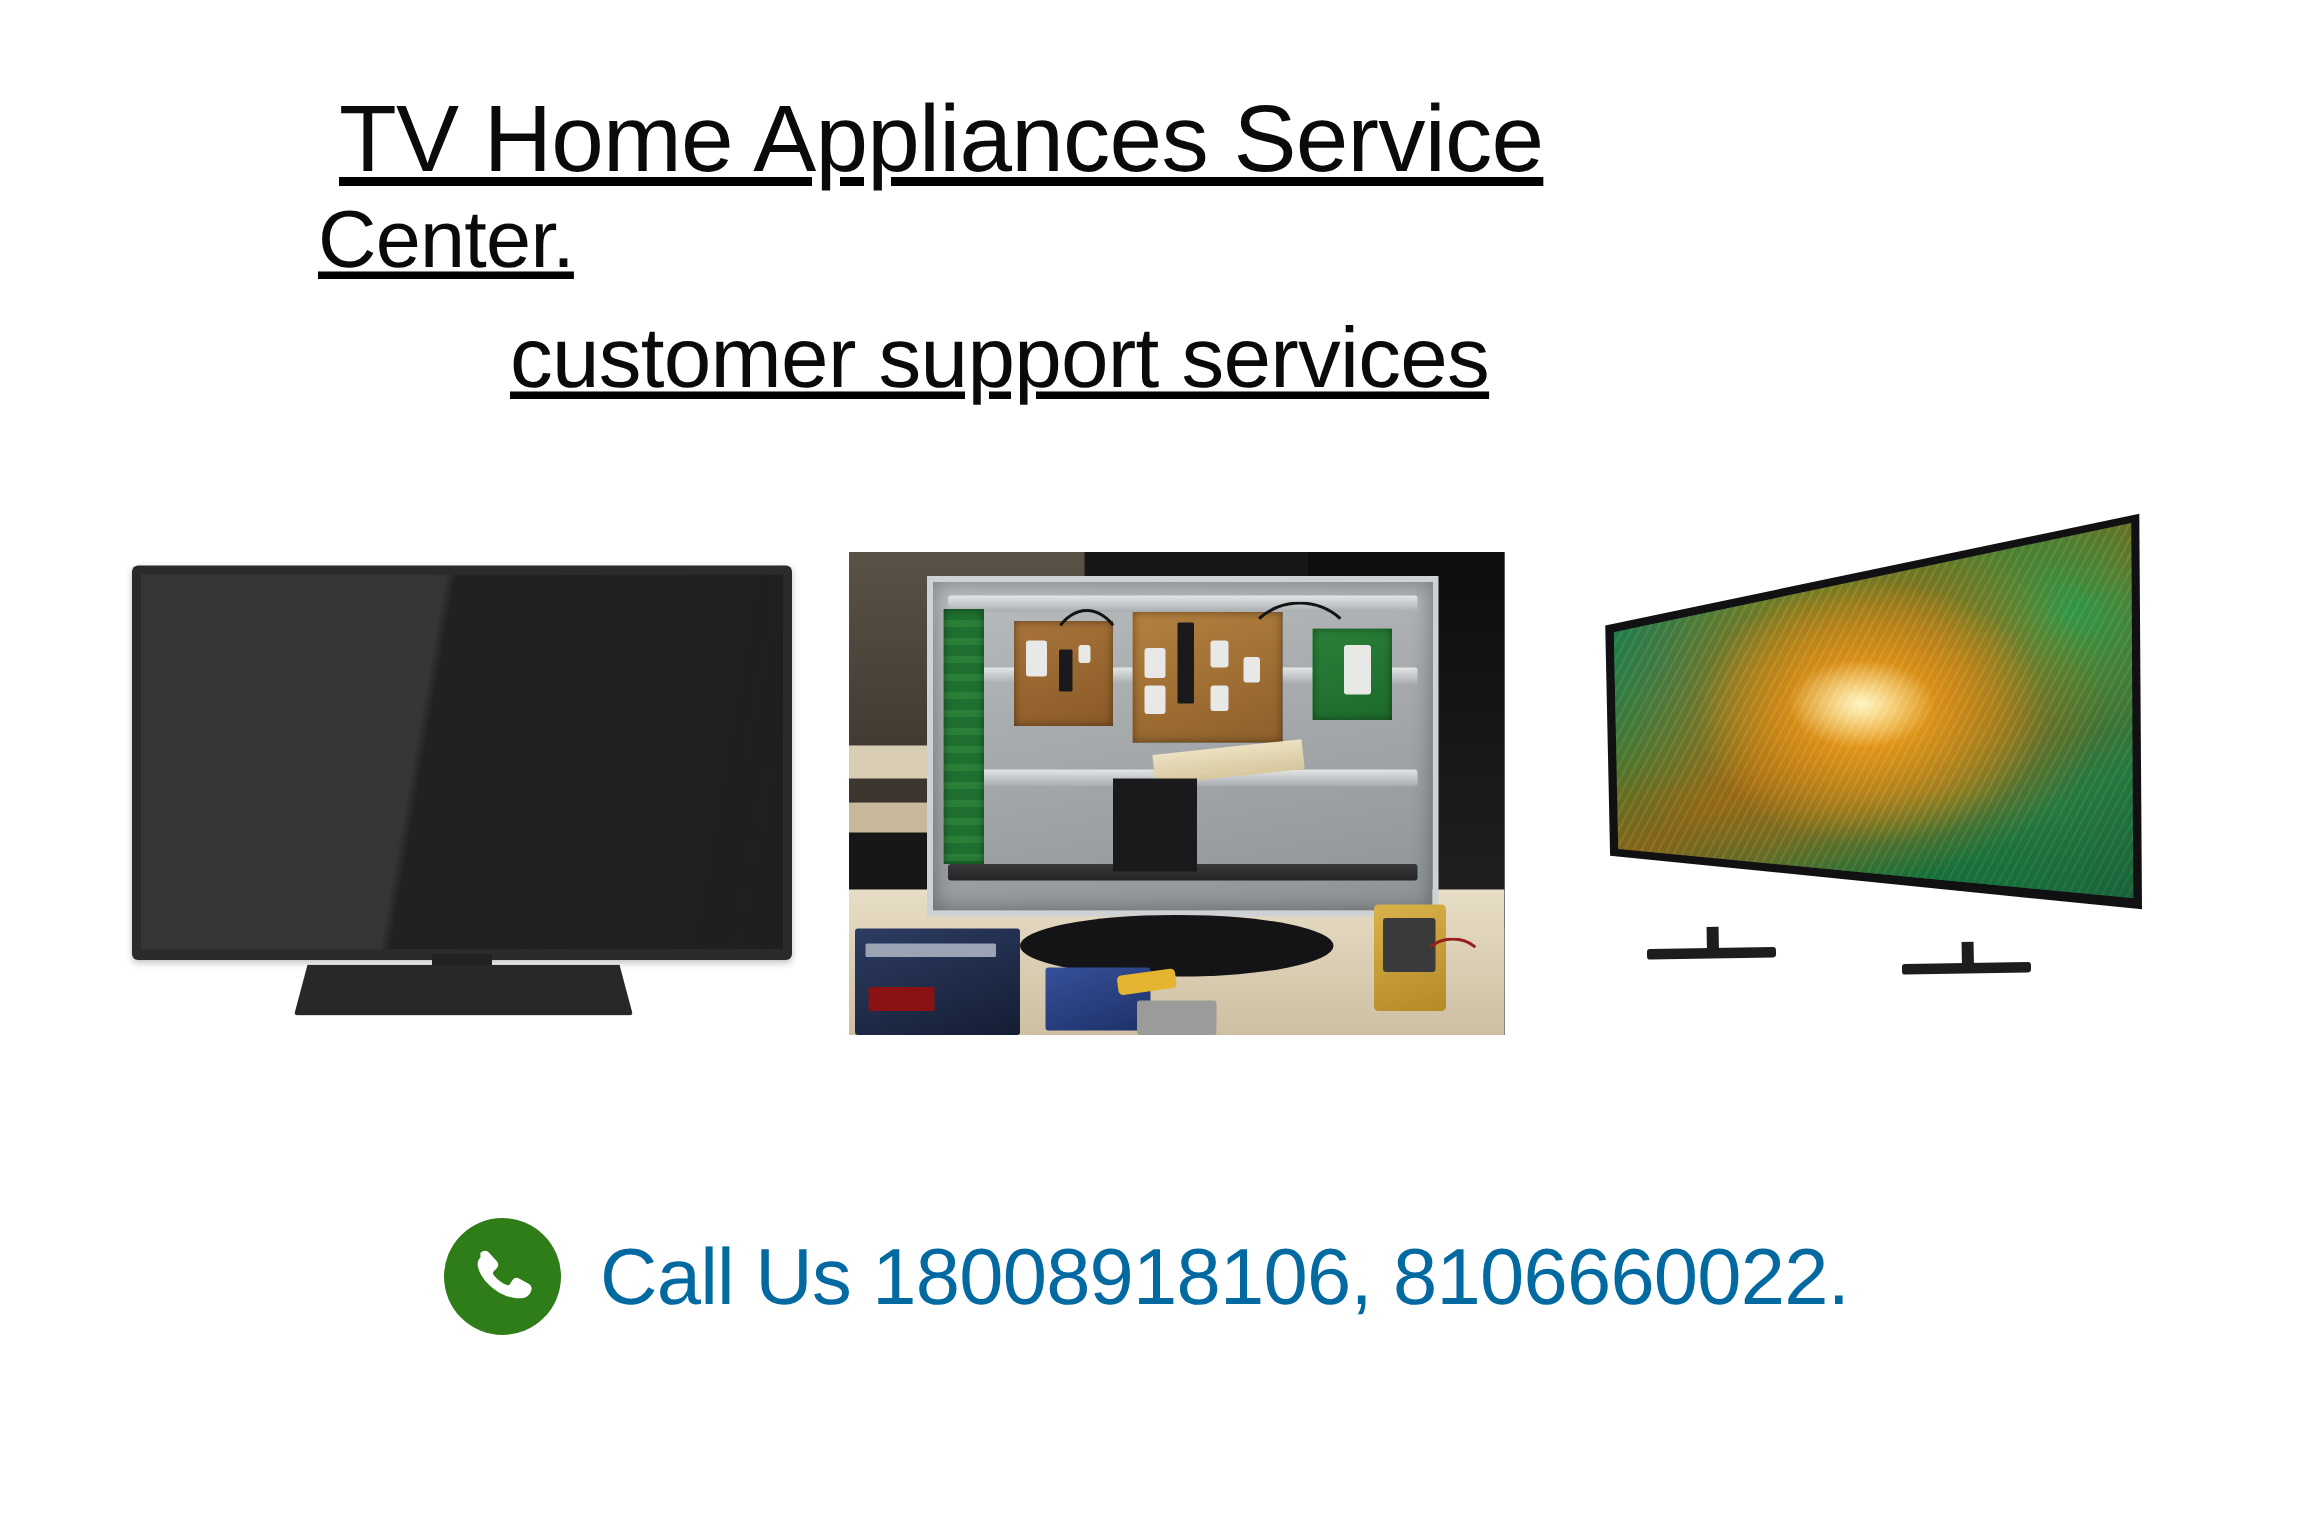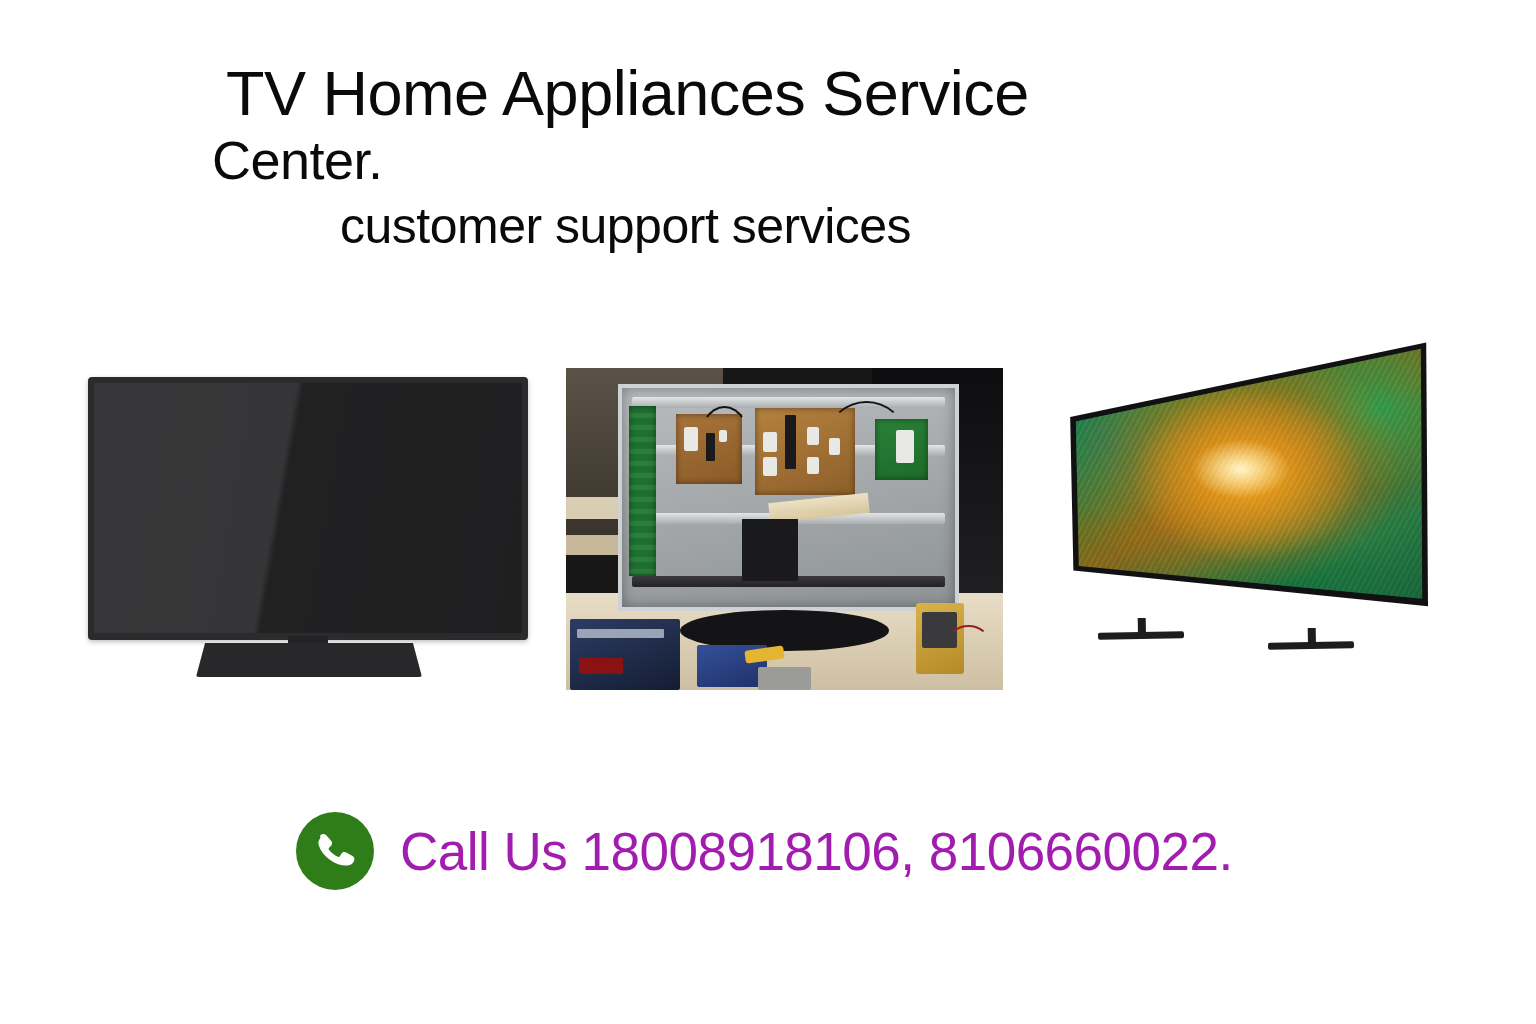--- a/index.html
+++ b/index.html
@@ -15,41 +15,42 @@
     font-family: "Liberation Sans", sans-serif;
     -webkit-font-smoothing: antialiased;
   }
 
   
   .headline {
     position: absolute;
     left: 0;
     top: 62px;
     width: 1292px;
+    text-decoration: underline;
   }
   .hl-line {
     color: #0a0a0a;
     font-weight: 400;
     letter-spacing: -0.5px;
     white-space: nowrap;
     line-height: 1.0;
   }
   .hl-line1 {
     margin-left: 226px;
     font-size: 63px;
   }
   .hl-line2 {
     margin-left: 212px;
     margin-top: 8px;
     font-size: 54px;
   }
   .hl-line3 {
     margin-left: 340px;
-    margin-top: 14px;
-    font-size: 50px;
+    margin-top: 24px;
+    font-size: 57px;
     font-weight: 500;
   }
 
   
   .strip {
     position: absolute;
     left: 0;
     top: 0;
     width: 1536px;
     height: 1024px;
@@ -311,21 +312,21 @@
     width: 78px;
     height: 78px;
     border-radius: 50%;
     background: #2f7d18;
     position: relative;
     flex: none;
   }
   .phone-badge svg { position:absolute; left:17px; top:16px; }
   .cta-text {
     font-size: 53px;
-    color: #a21caf;
+    color: #0369a1;
     font-weight: 500;
     letter-spacing: -0.5px;
     white-space: nowrap;
   }
 </style>
 </head>
 <body>
 
 <div class="headline">
   <div class="hl-line hl-line1">TV Home Appliances Service</div>

